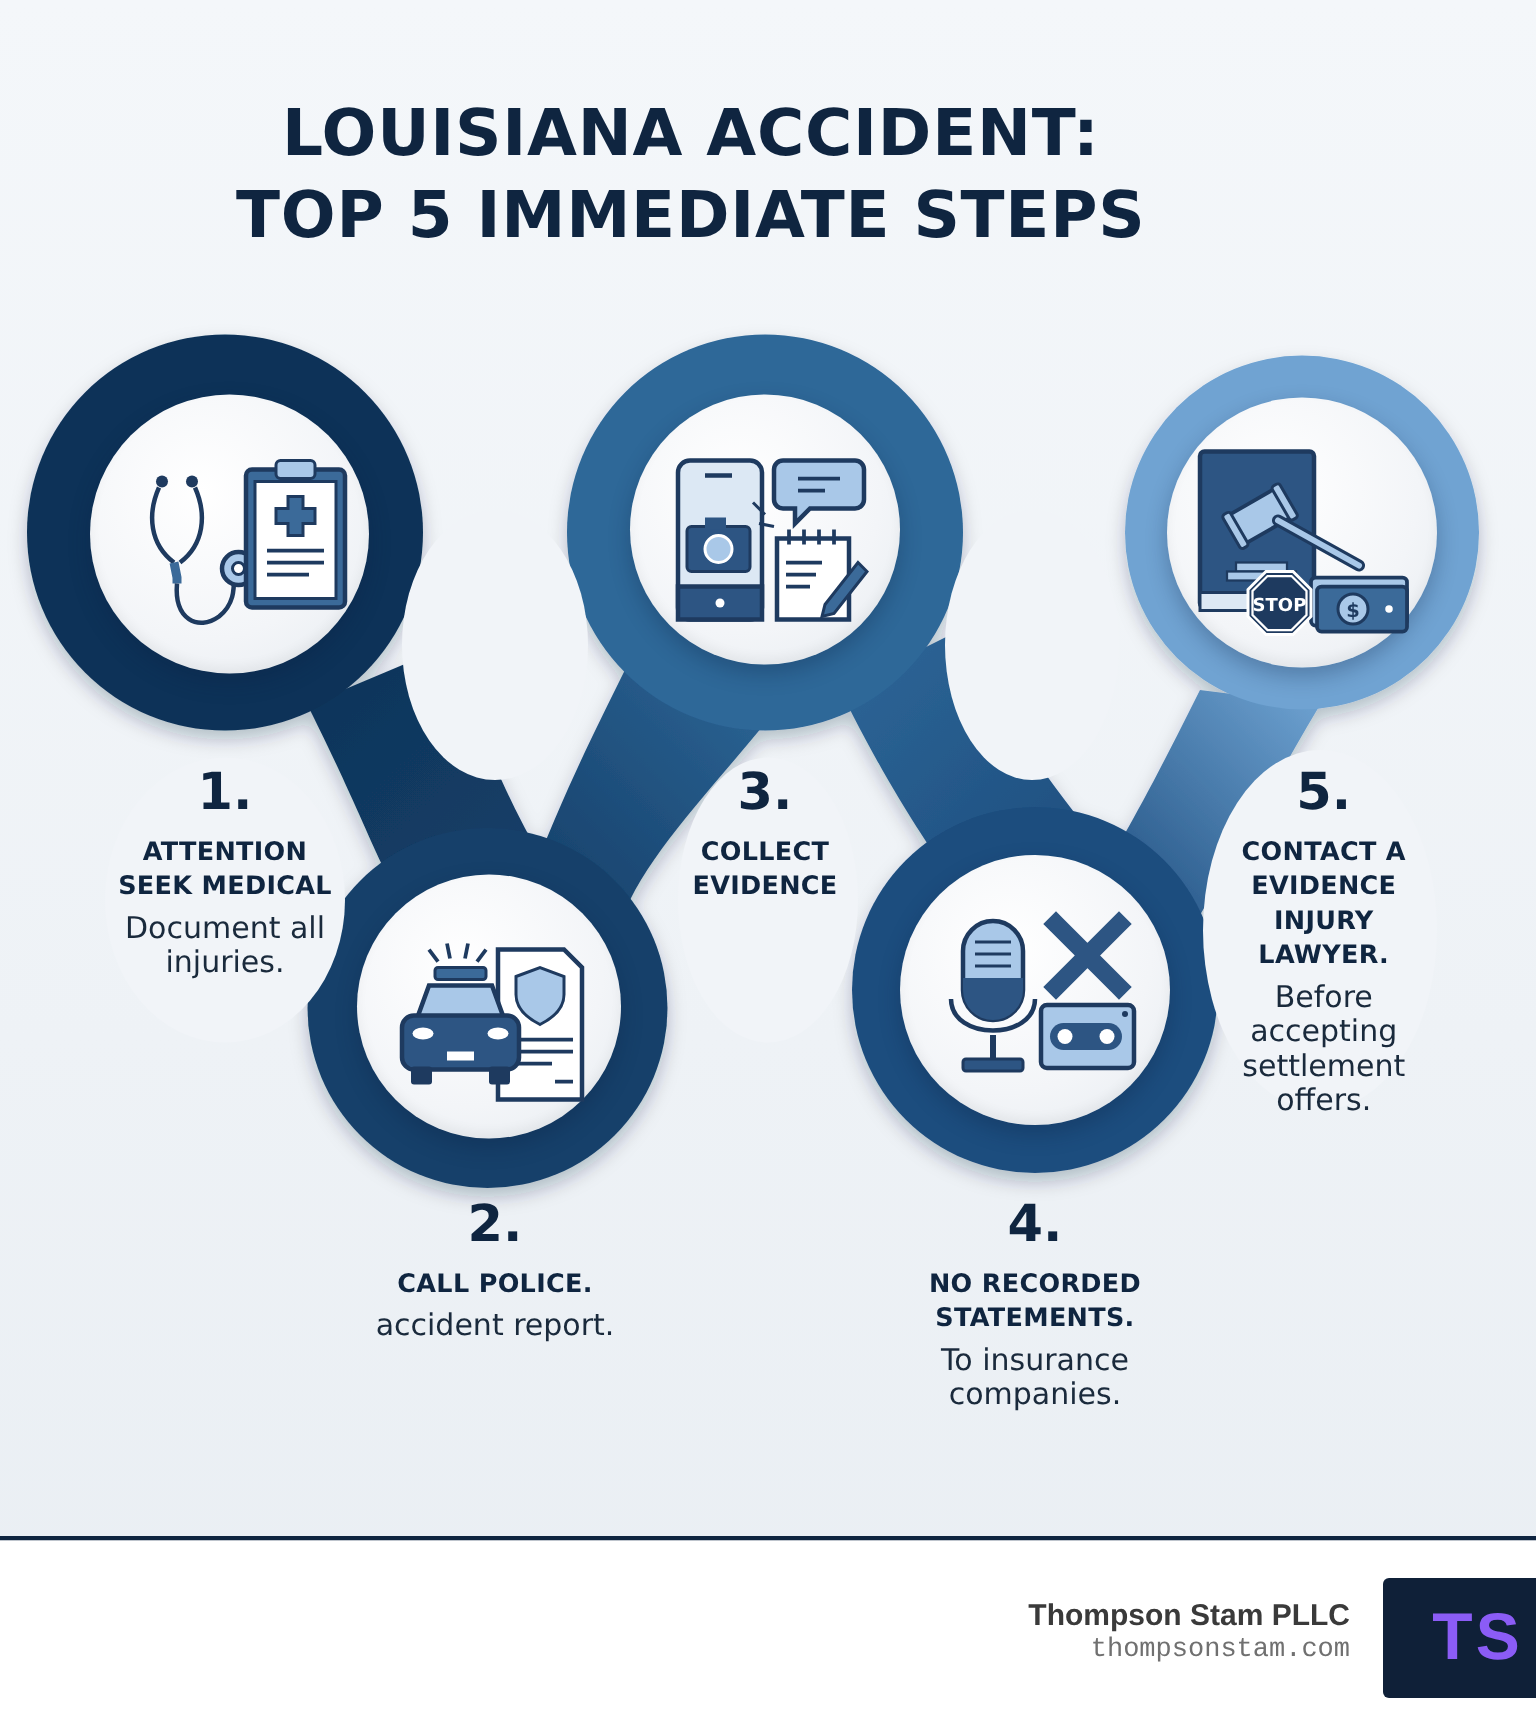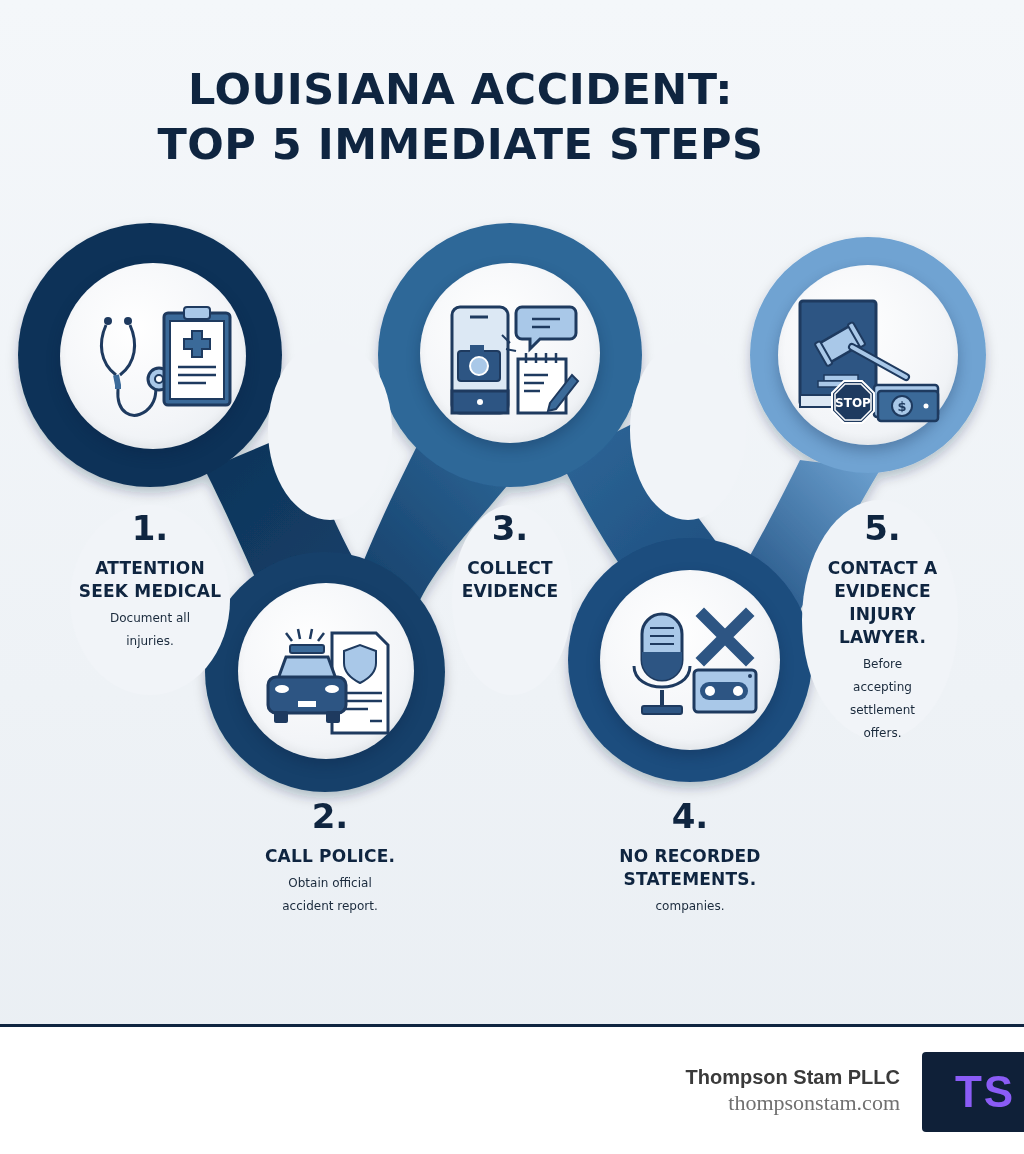--- a/index.html
+++ b/index.html
@@ -20,30 +20,30 @@
     position: absolute; border-radius: 50%;
     background: radial-gradient(circle at 40% 35%, #ffffff 0%, #f3f5f8 60%, #e6ebf0 100%);
     box-shadow: 0 6px 14px rgba(10,30,60,0.28), inset 0 -4px 8px rgba(0,0,0,0.05);
   }
   .icon-disc svg { position: absolute; left: 0; top: 0; }
   .step-text {
     position: absolute; text-align: center; color: #0f2540;
   }
   .step-num { font-weight: bold; font-size: 34px; line-height: 42px; }
   .step-head { font-weight: bold; font-size: 17px; line-height: 23px; margin-top: 8px; letter-spacing: 0.2px; }
-  .step-desc { font-size: 12px; line-height: 23px; margin-top: 4px; color: #1a2a3c; }
+  .step-desc { font-size: 20px; line-height: 23px; margin-top: 4px; color: #1a2a3c; }
   .footer-line { position: absolute; left: 0; top: 1024px; width: 1024px; height: 3px; background: #0f2540; }
   .footer { position: absolute; left: 0; top: 1027px; width: 1024px; height: 127px; background: #ffffff; }
   .brand-name {
     position: absolute; right: 124px; top: 1066px; font-weight: bold; font-size: 20px;
     color: #3a3a3a; font-family: "Liberation Sans", sans-serif; text-align: right;
   }
   .brand-url {
-    position: absolute; right: 124px; top: 1090px; font-size: 22px;
-    color: #707070; font-family: Liberation Serif, serif; text-align: left;
+    position: absolute; right: 124px; top: 1090px; font-size: 18px;
+    color: #707070; font-family: Liberation Mono, monospace; text-align: left;
   }
   .logo-box {
     position: absolute; left: 922px; top: 1052px; width: 92px; height: 80px;
     background: #0f2038; border-radius: 4px; color: #8b5cf6;
     font-family: "Liberation Sans", sans-serif; font-weight: bold; font-size: 44px;
     display: flex; align-items: center; justify-content: center; letter-spacing: 2px; padding-left: 17px;
   }
 </style>
 </head>
 <body>
@@ -227,40 +227,40 @@
     <div>injuries.</div>
   </div>
 </div>
 
 <div class="step-text" style="left:220px; top:795px; width:220px;">
   <div class="step-num">2.</div>
   <div class="step-head">
     <div>CALL POLICE.</div>
   </div>
   <div class="step-desc">
-    <div>Obtain official</div>
     <div>accident report.</div>
   </div>
 </div>
 
 <div class="step-text" style="left:425px; top:507px; width:170px;">
   <div class="step-num">3.</div>
   <div class="step-head">
     <div>COLLECT</div>
     <div>EVIDENCE</div>
   </div>
 </div>
 
 <div class="step-text" style="left:585px; top:795px; width:210px;">
   <div class="step-num">4.</div>
   <div class="step-head">
     <div>NO RECORDED</div>
     <div>STATEMENTS.</div>
   </div>
   <div class="step-desc">
+    <div>To insurance</div>
     <div>companies.</div>
   </div>
 </div>
 
 <div class="step-text" style="left:800px; top:507px; width:165px;">
   <div class="step-num">5.</div>
   <div class="step-head">
     <div>CONTACT A</div>
     <div>EVIDENCE</div>
     <div>INJURY</div>

